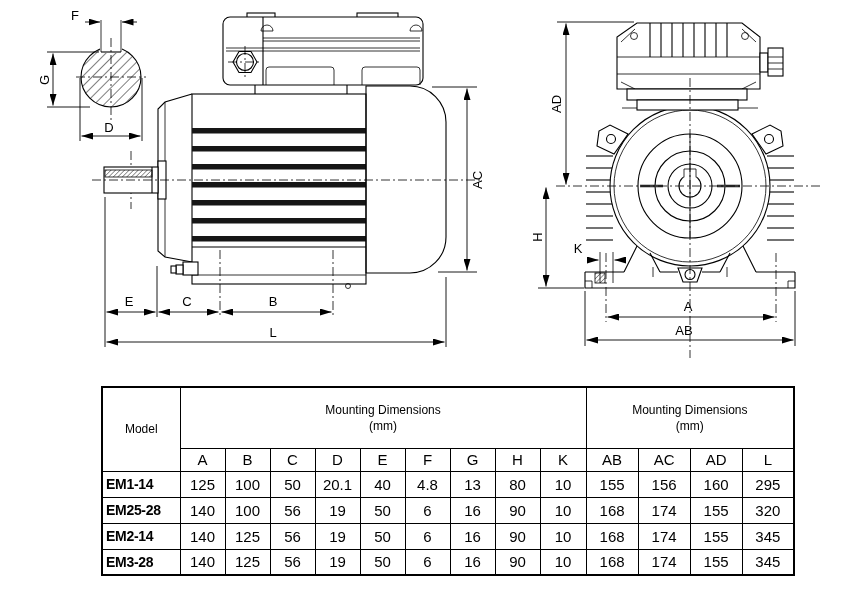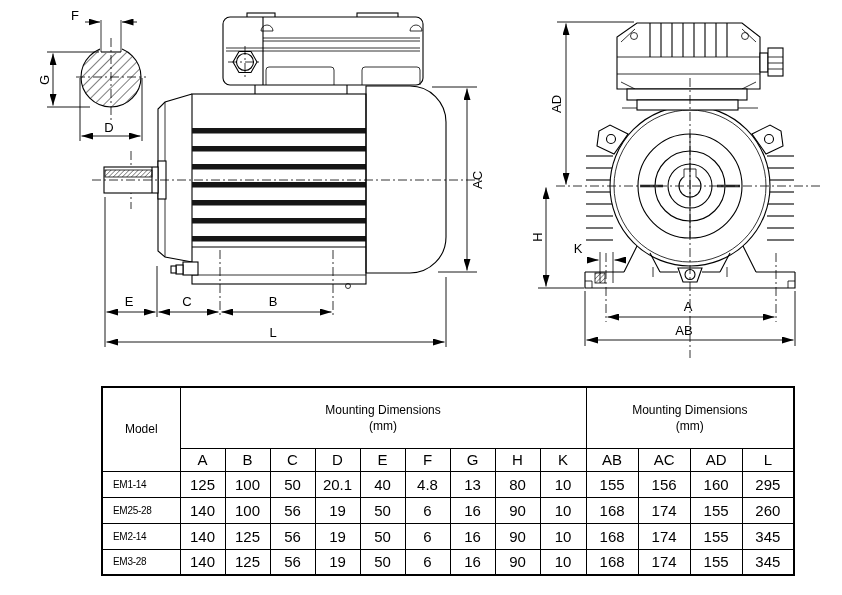--- a/index.html
+++ b/index.html
@@ -22,22 +22,22 @@
     table-layout:fixed;border:2px solid #000;font-family:"Liberation Sans",sans-serif;}
   table.dims th,table.dims td{border:1px solid #000;padding:0;text-align:center;
     font-weight:normal;color:#000;overflow:hidden;white-space:nowrap;}
   tr.group-row{height:61px;}
   tr.cols-row{height:23px;}
   table.dims tbody tr{height:26px;}
   .group-hd{font-size:12px;line-height:1.35;}
   .model-hd{font-size:12px;}
   tr.cols-row th{font-size:15px;}
   table.dims tbody td{font-size:15px;text-align:center;}
-  table.dims tbody th.model{font-size:10px;font-weight:normal;text-align:left;
-    padding-left:10px;letter-spacing:-0.3px;}
+  table.dims tbody th.model{font-size:14px;font-weight:bold;text-align:left;
+    padding-left:3px;letter-spacing:-0.3px;}
 </style>
 </head>
 <body>
 
 <div class="stage">
 
 <svg width="842" height="382" viewBox="0 0 842 382">
   <defs>
     <pattern id="hatch" patternUnits="userSpaceOnUse" width="7" height="7" patternTransform="rotate(45)">
       <line x1="0" y1="0" x2="0" y2="7" style="stroke:#000;stroke-width:1"></line>
@@ -311,21 +311,21 @@
           <td>56</td>
           <td>19</td>
           <td>50</td>
           <td>6</td>
           <td>16</td>
           <td>90</td>
           <td>10</td>
           <td>168</td>
           <td>174</td>
           <td>155</td>
-          <td>260</td>
+          <td>320</td>
         </tr>
         <tr>
           <th class="model">EM2-14</th>
           <td>140</td>
           <td>125</td>
           <td>56</td>
           <td>19</td>
           <td>50</td>
           <td>6</td>
           <td>16</td>

